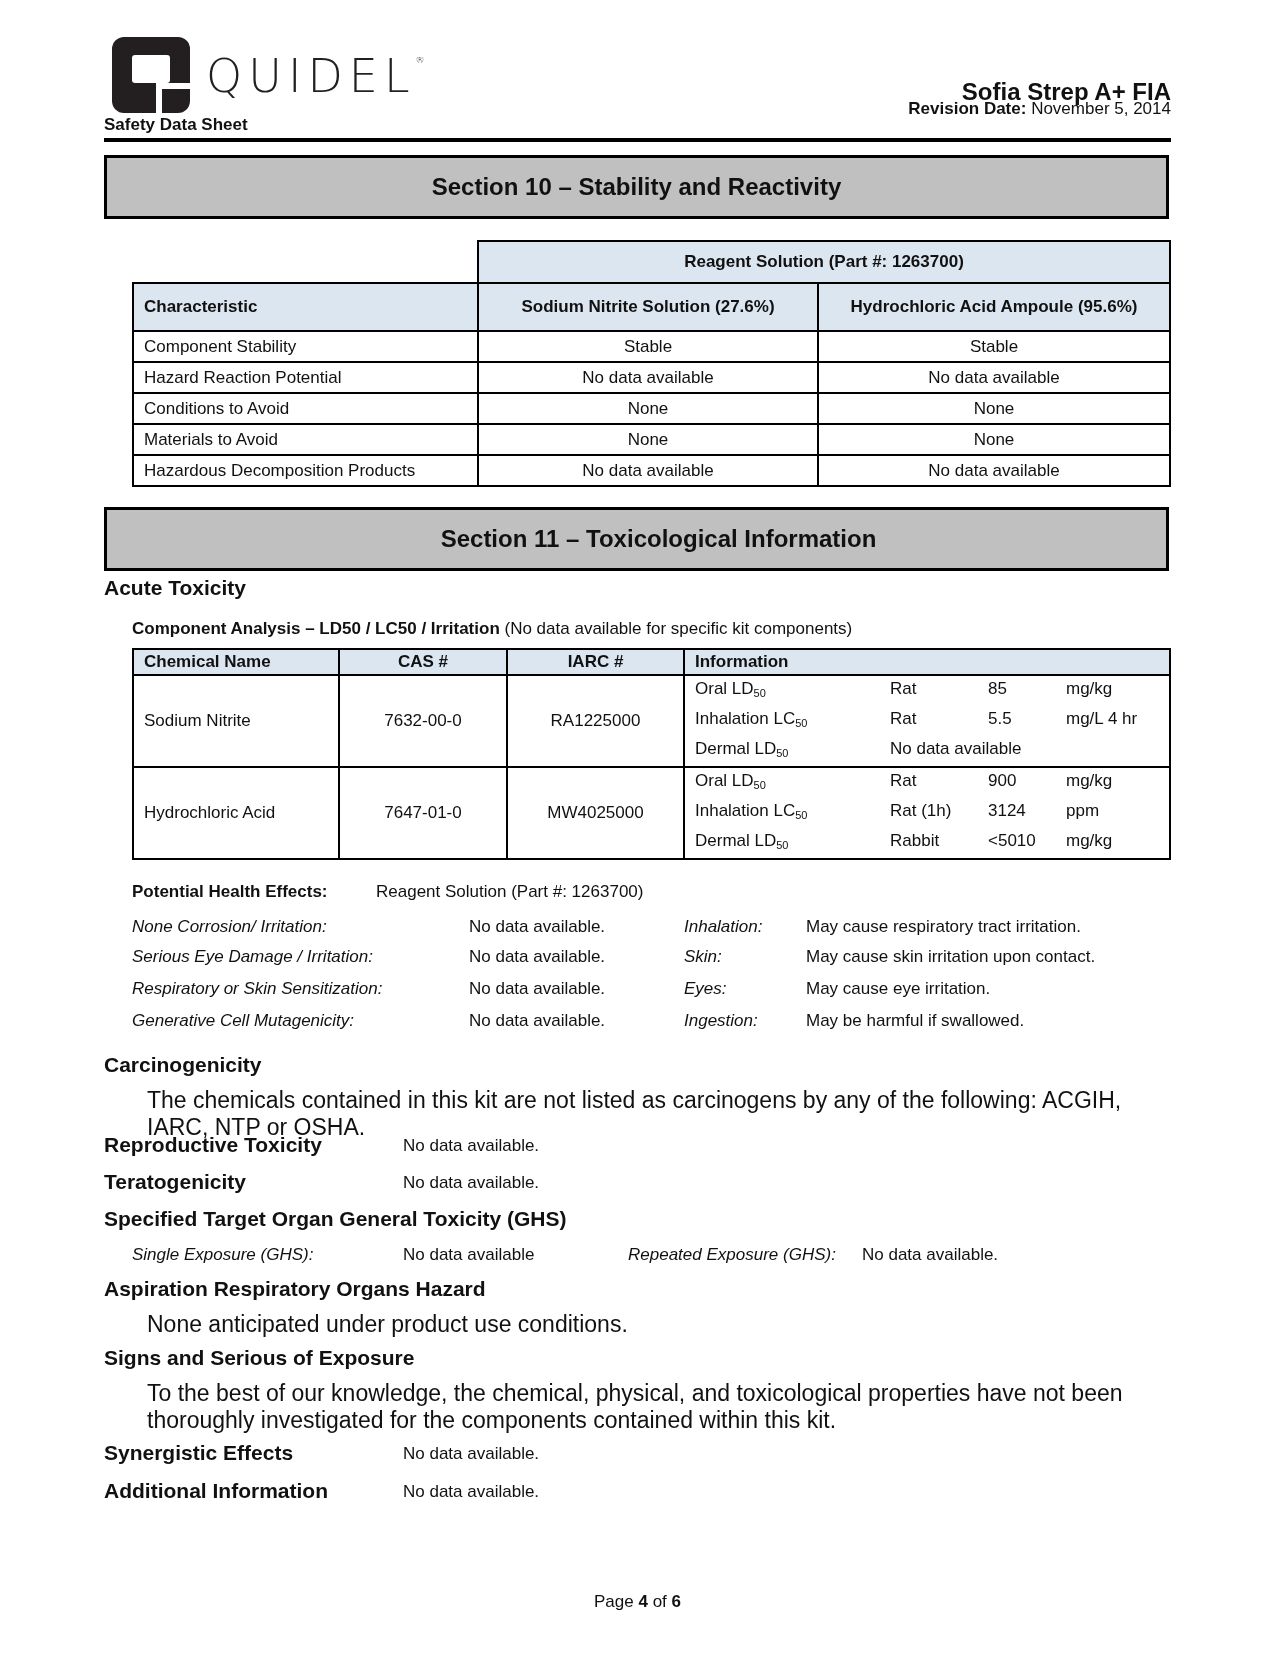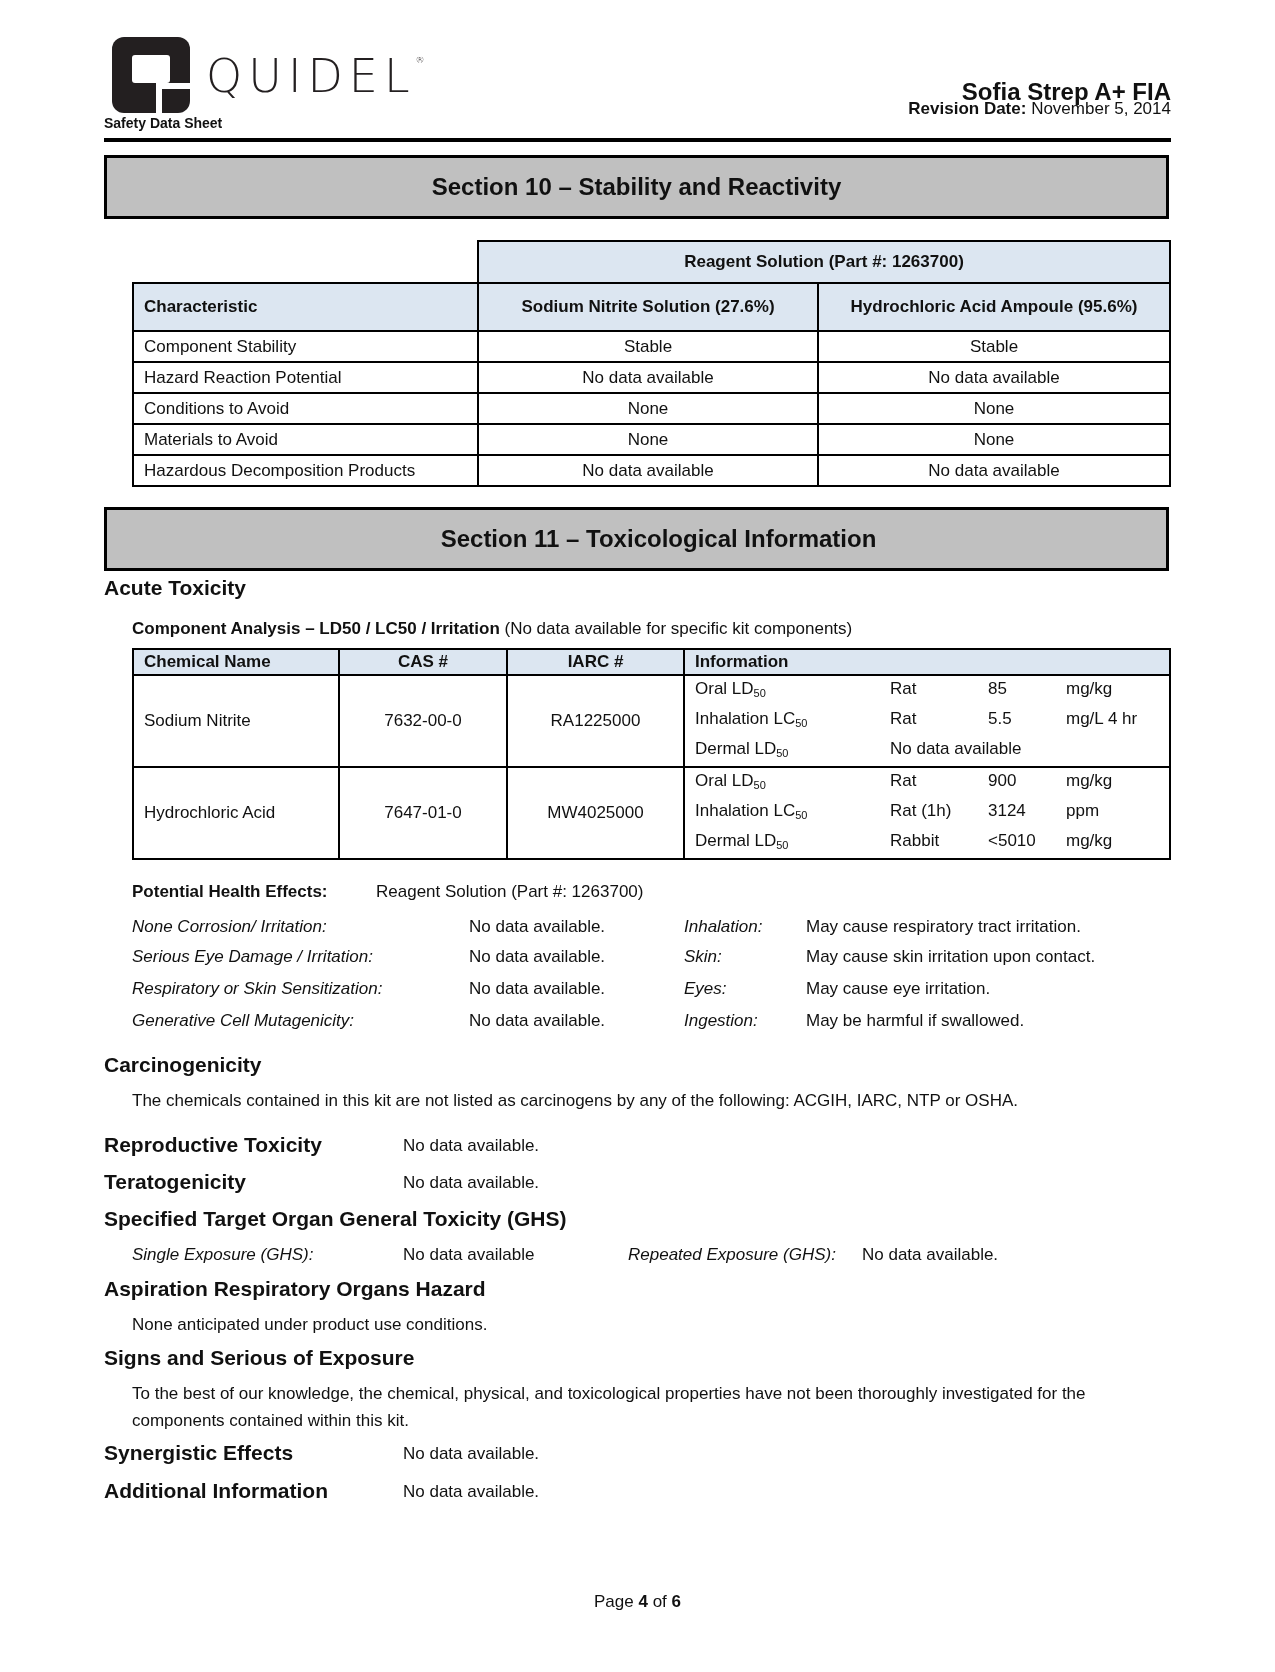--- a/index.html
+++ b/index.html
@@ -20,21 +20,21 @@
     .logo-mark .notch { position: absolute; left: 44px; top: 46px; width: 6px; height: 30px; background: #fff; }
     .logo-mark .notch2 { position: absolute; left: 44px; top: 46px; width: 34px; height: 6px; background: #fff; }
     .logo-word {
       margin-left: 16px; margin-bottom: 10px;
       font-family: "DejaVu Sans", sans-serif; font-weight: 200; font-size: 46px;
       letter-spacing: 6px; color: #231f20; -webkit-text-stroke: 0px;
       font-stretch: expanded;
     }
     .logo-word sup { font-size: 9px; letter-spacing: 0; vertical-align: top; position: relative; top: 6px; }
 
-    .doc-type { position: absolute; left: 104px; top: 115px; font-weight: bold; font-size: 14px; }
+    .doc-type { position: absolute; left: 104px; top: 115px; font-weight: bold; font-size: 17px; }
     .product-name { position: absolute; right: 104px; top: 78px; font-weight: bold; font-size: 24px; }
     .revision { position: absolute; right: 104px; top: 99px; font-size: 17px; }
     .revision b { font-weight: bold; }
     .header-rule { position: absolute; left: 104px; right: 104px; top: 138px; height: 4px; background: #000; }
 
     
     .section-banner {
       position: absolute; left: 104px; right: 106px; height: 64px;
       background: #c0c0c0; border: 3px solid #000;
       display: flex; align-items: center; justify-content: center;
@@ -68,21 +68,21 @@
 
     
     .phe-label { position: absolute; left: 132px; top: 882px; font-size: 17px; font-weight: bold; }
     .phe-value { position: absolute; left: 376px; top: 882px; font-size: 17px; }
     .phe-row { position: absolute; left: 132px; font-size: 17px; width: 1000px; height: 24px; }
     .phe-row .c1 { position: absolute; left: 0; font-style: italic; }
     .phe-row .c2 { position: absolute; left: 337px; }
     .phe-row .c3 { position: absolute; left: 552px; font-style: italic; }
     .phe-row .c4 { position: absolute; left: 674px; }
 
-    .para { position: absolute; left: 132px; font-size: 17px; line-height: 27px; width: 1040px; }
+    .para { position: absolute; left: 147px; font-size: 23px; line-height: 27px; width: 1040px; }
     .inline-value { position: absolute; left: 403px; font-size: 17px; }
 
     .footer { position: absolute; left: 0; right: 0; top: 1592px; text-align: center; font-size: 17px; }
     .footer b { font-weight: bold; }
   </style>
 </head>
 <body>
 
 <div class="page">
 

